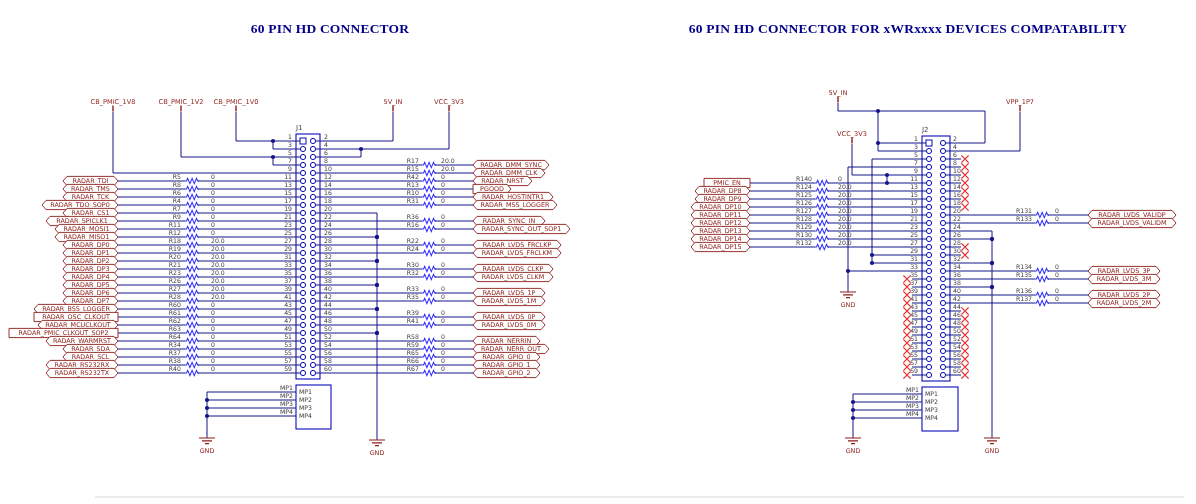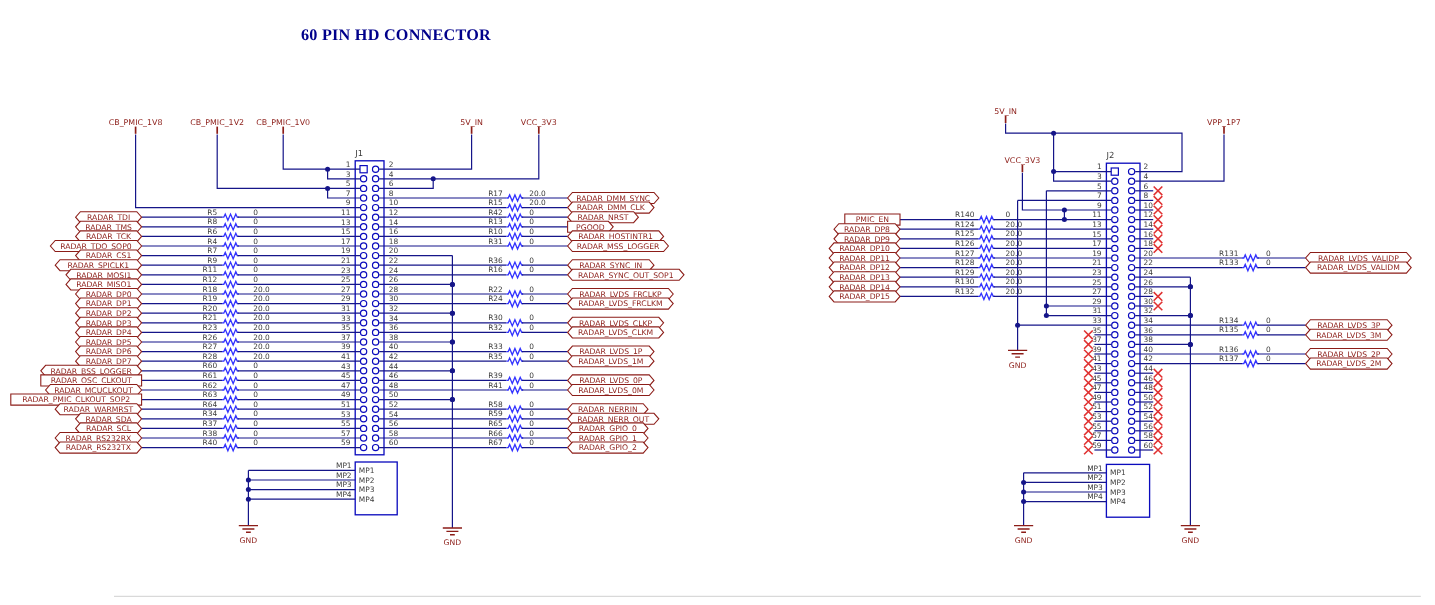--- a/index.html
+++ b/index.html
@@ -8,20 +8,21 @@
   .title{position:absolute;top:21px;transform:translateX(-50%);
          font-family:"Liberation Serif",serif;font-weight:bold;font-size:13.5px;
          color:#00008b;letter-spacing:.2px;white-space:nowrap;}
   #schem{position:absolute;left:0;top:0;}
 </style>
 </head>
 <body>
 
 <div id="sheet">
   <div class="title" style="left:330px">60 PIN HD CONNECTOR</div>
+  <div class="title" style="left:908px">60 PIN HD CONNECTOR FOR xWRxxxx DEVICES COMPATABILITY</div>
   <svg id="schem" width="1196" height="504" viewBox="0 0 1196 504">
       <g>
         <rect x="296" y="134" width="24" height="245" fill="none" stroke="#0b0bbd" stroke-width="1.1"></rect>
         <text x="296" y="130" font-size="7" fill="#3c3c3c" text-anchor="start">J1</text>
         <rect x="300" y="138" width="6" height="6" fill="#fff" stroke="#0b0bbd" stroke-width="1"></rect>
         <circle cx="313" cy="141" r="2.6" fill="#fff" stroke="#0b0bbd" stroke-width="1"></circle>
         <text x="292" y="139.2" font-size="6.2" fill="#3c3c3c" text-anchor="end">1</text>
         <text x="324" y="139.2" font-size="6.2" fill="#3c3c3c" text-anchor="start">2</text>
         <circle cx="303" cy="149" r="2.6" fill="#fff" stroke="#0b0bbd" stroke-width="1"></circle>
         <circle cx="313" cy="149" r="2.6" fill="#fff" stroke="#0b0bbd" stroke-width="1"></circle>

